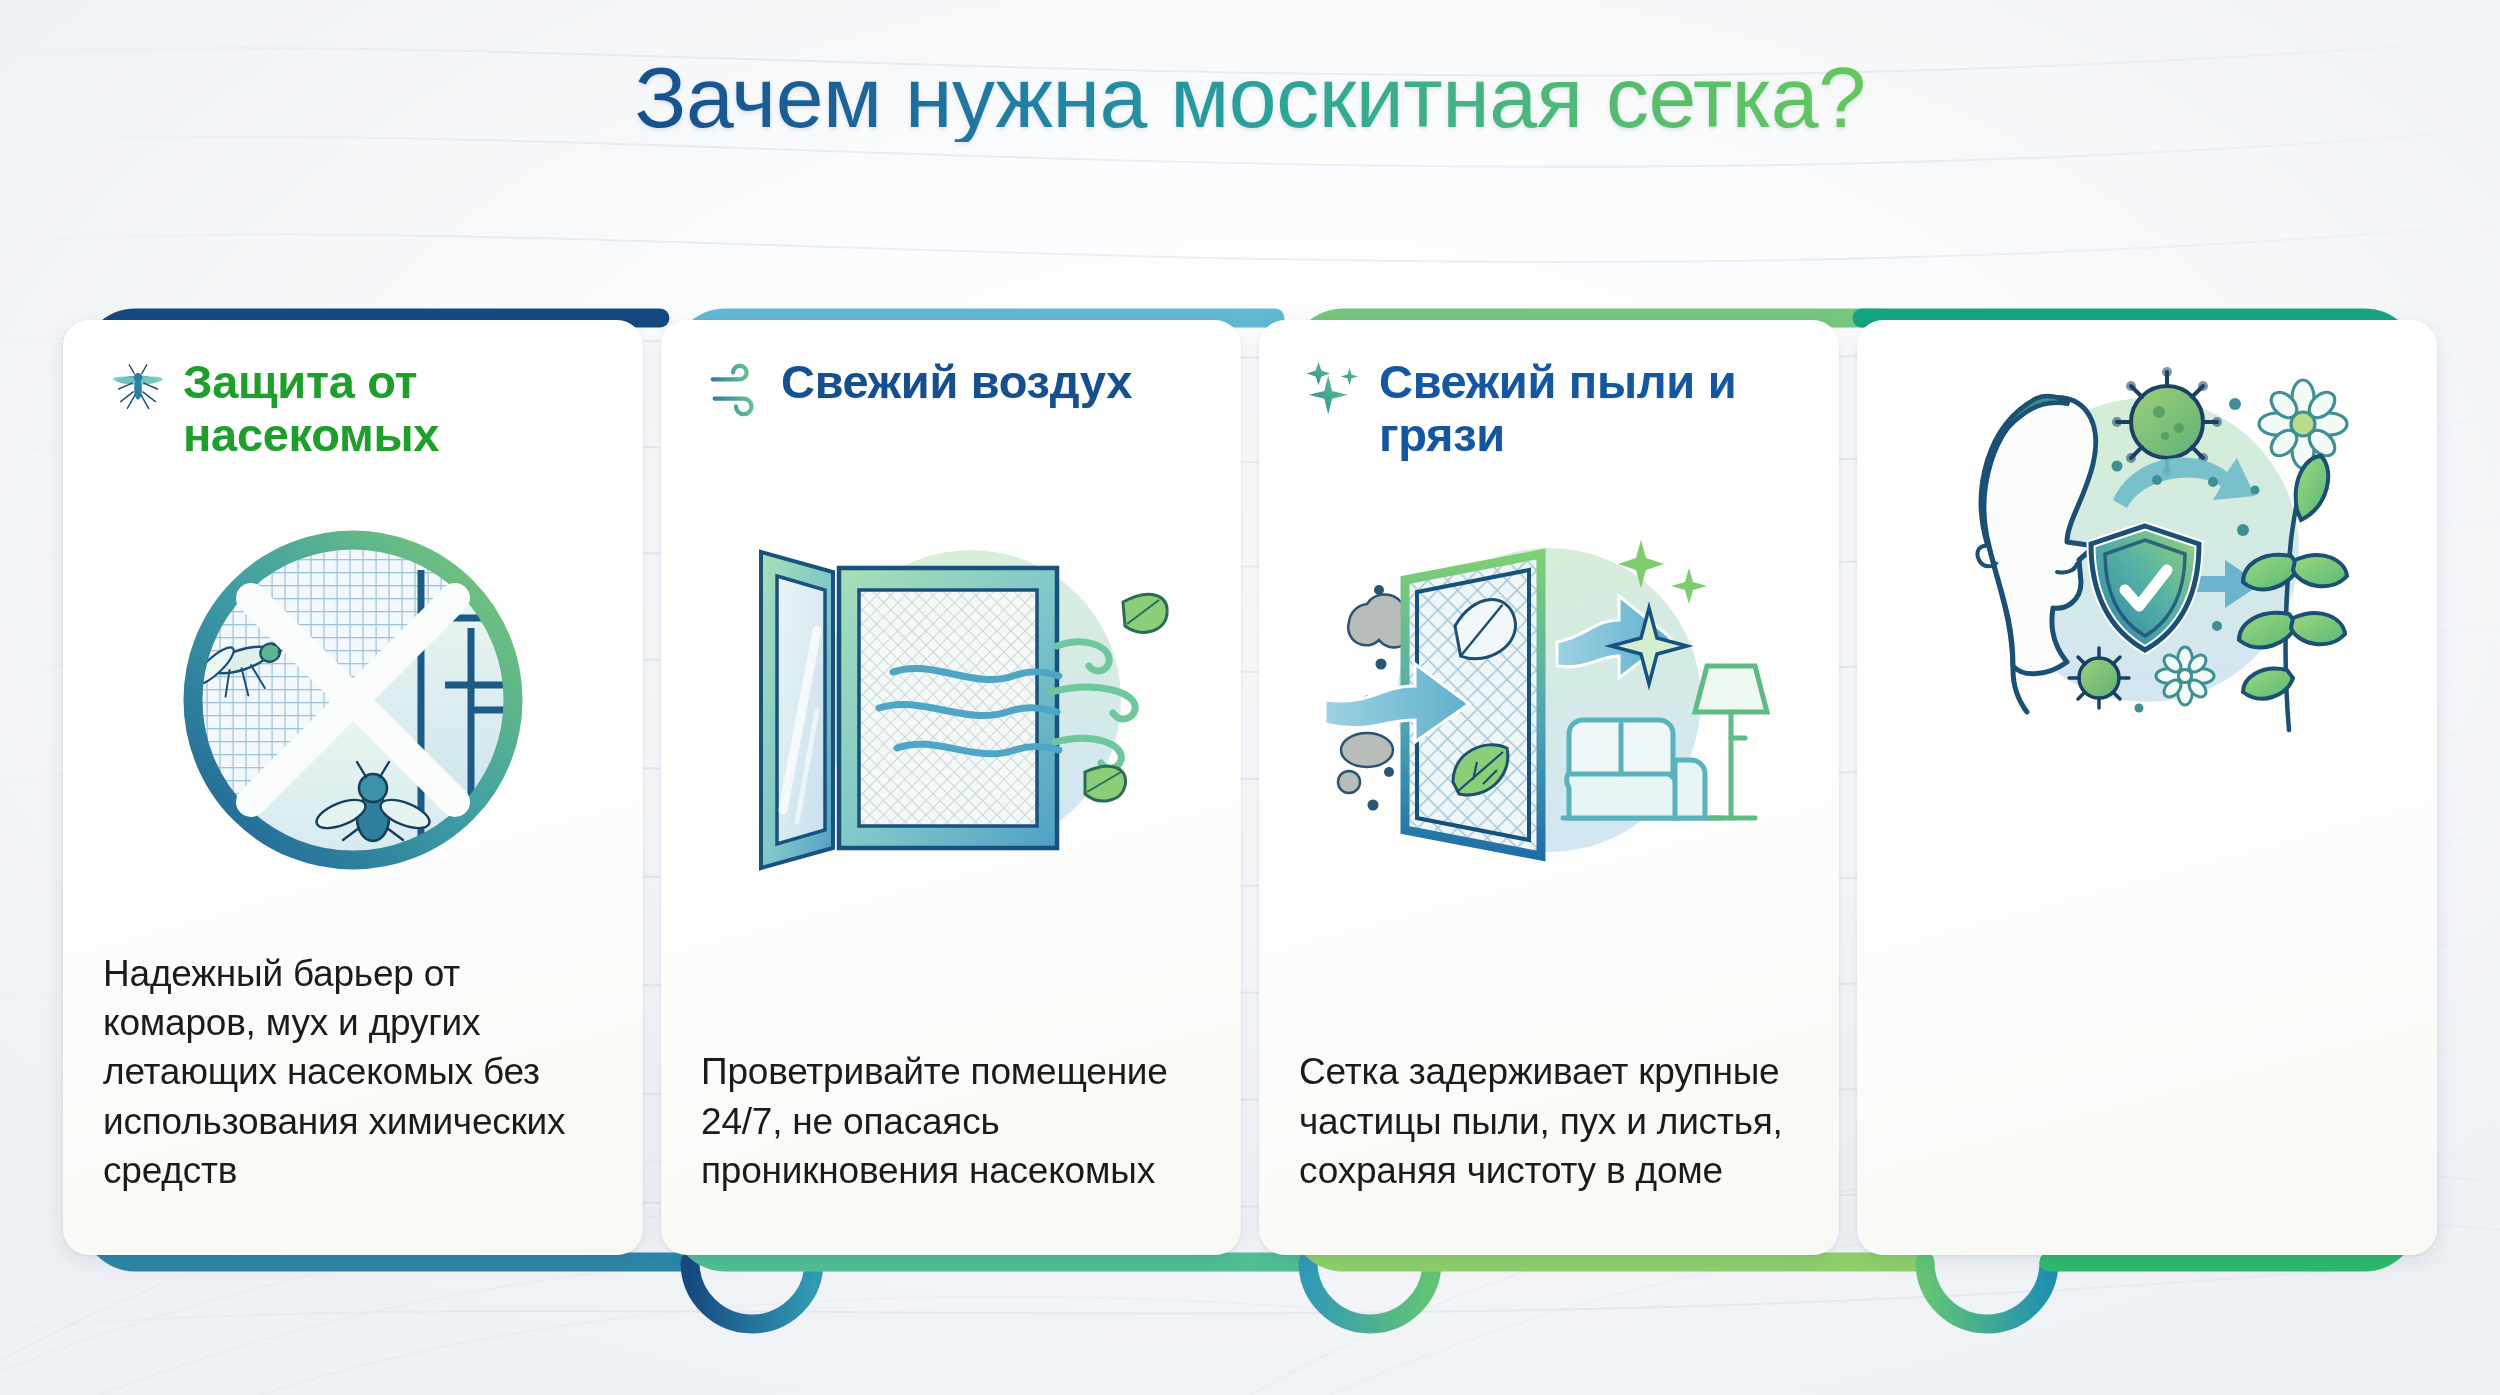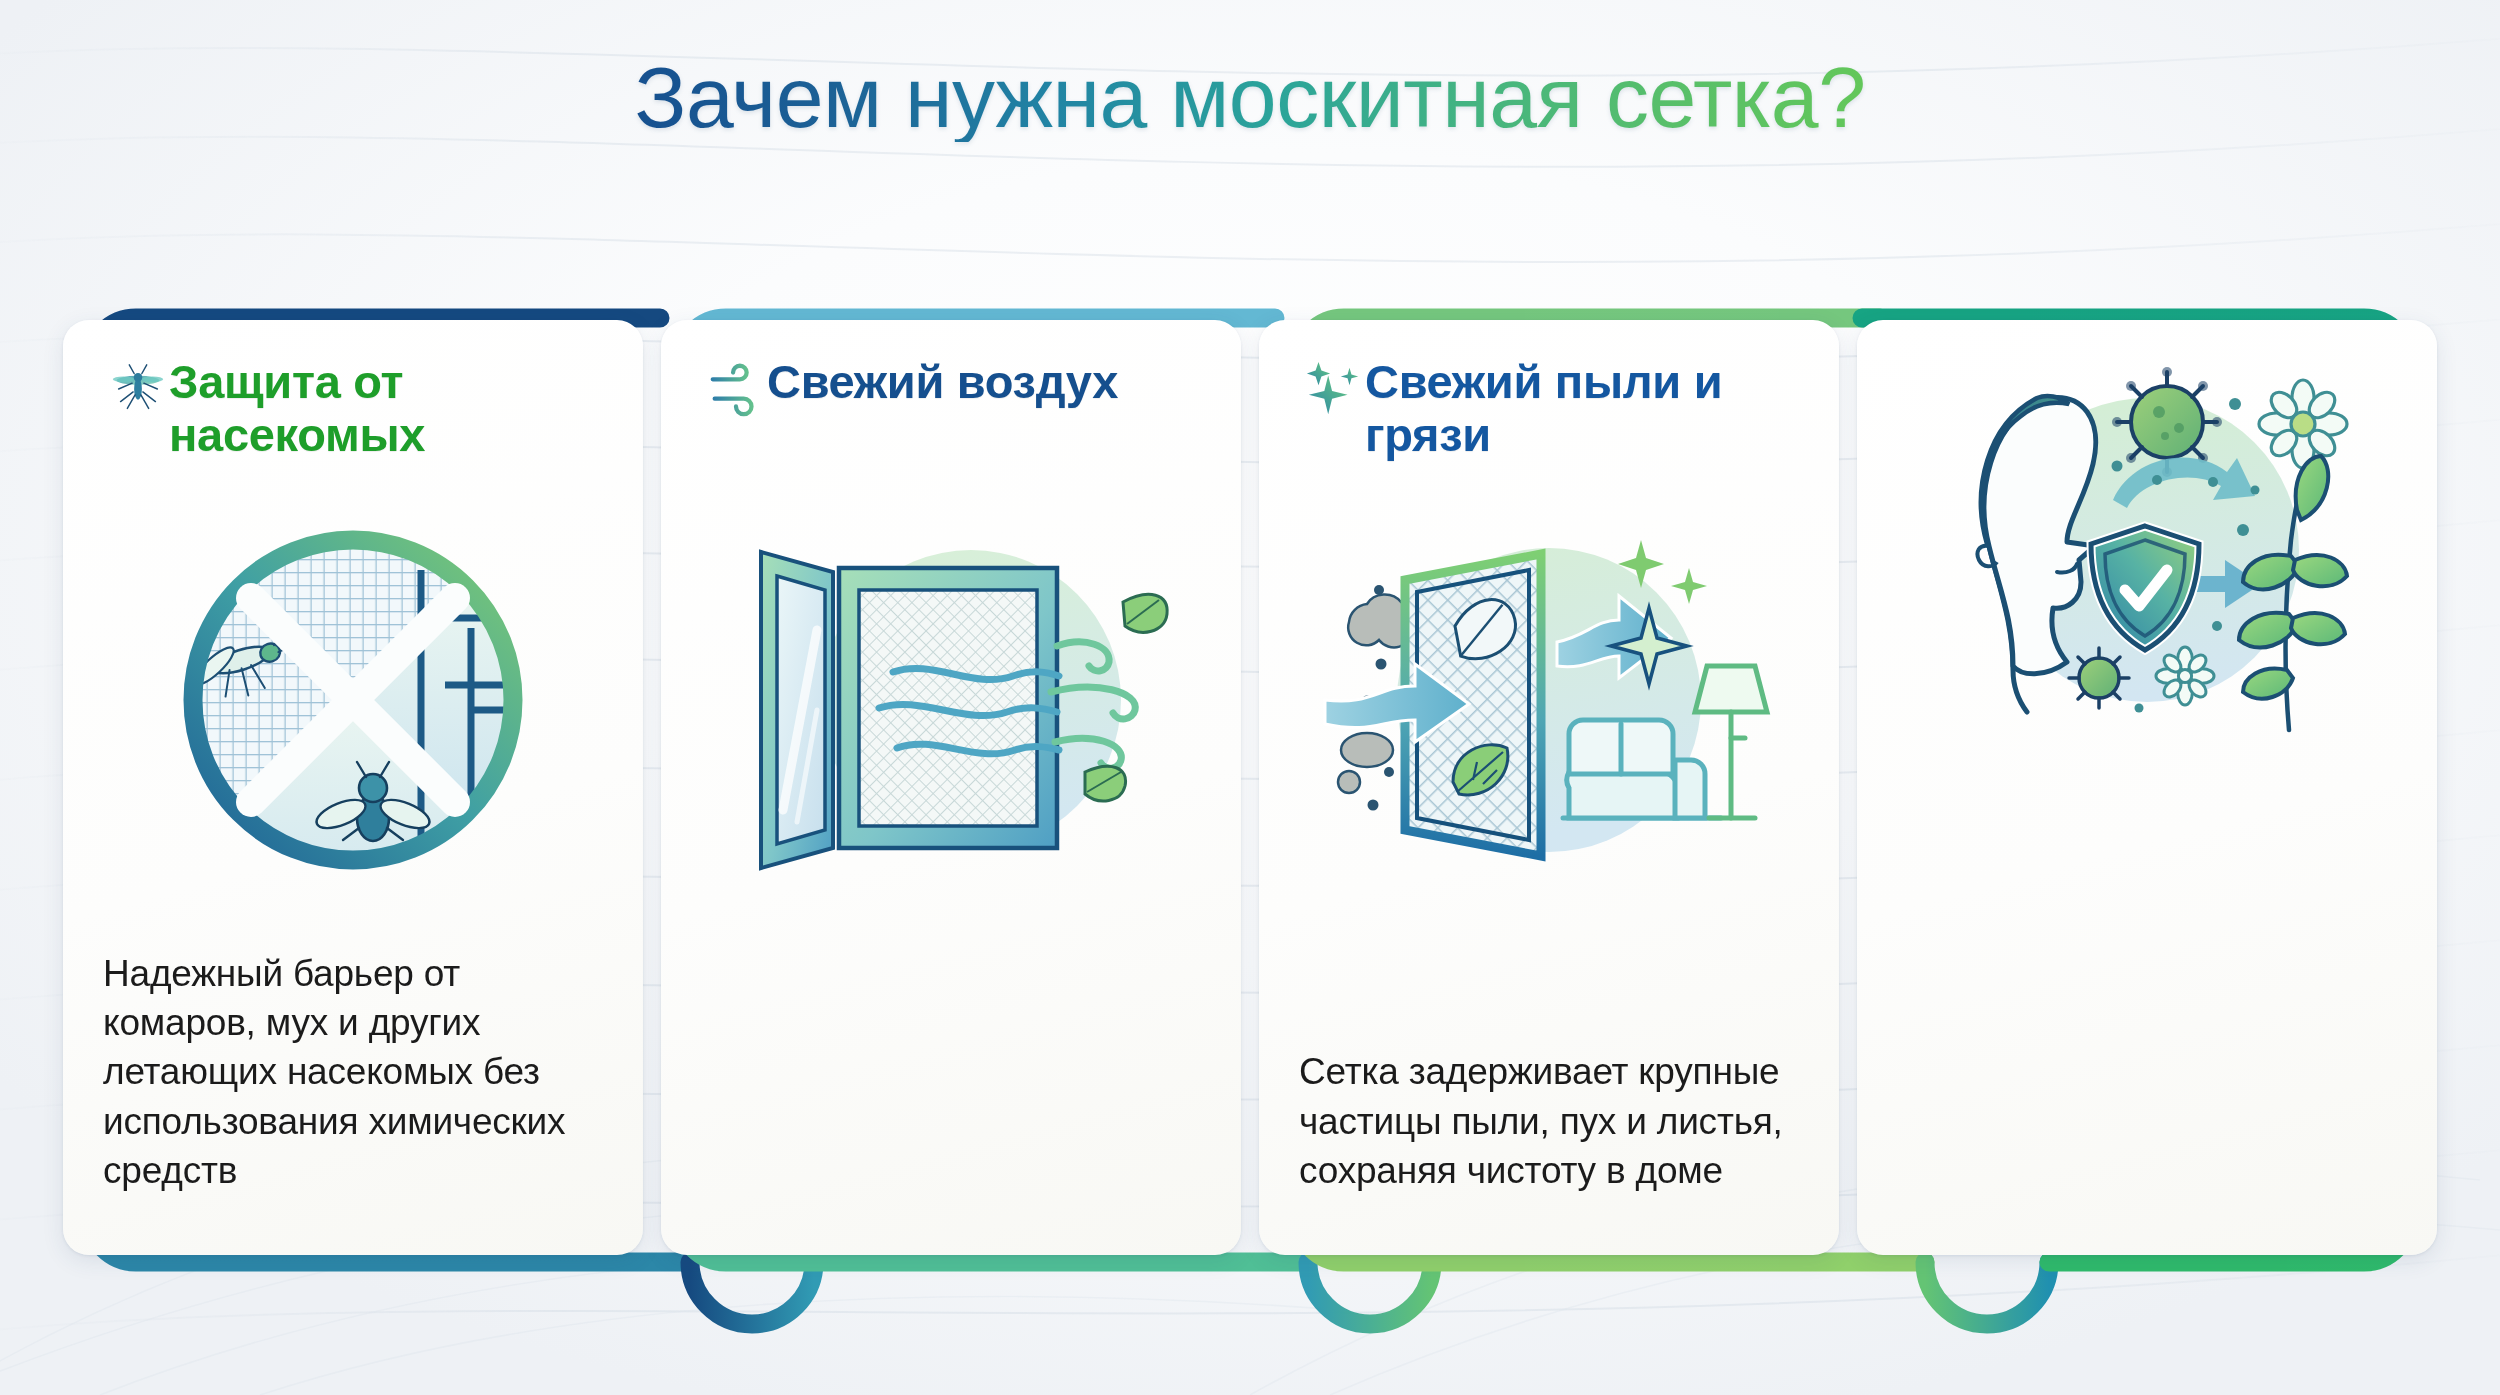--- a/index.html
+++ b/index.html
@@ -63,20 +63,21 @@
     box-shadow: 0 6px 22px rgba(40,70,110,.10), 0 1px 3px rgba(40,70,110,.10);
     padding: 34px 30px 26px;
     display: flex;
     flex-direction: column;
     align-items: center;
   }
 
   .card-head {
     display: flex;
     align-items: flex-start;
+    gap: 14px;
     width: 100%;
     padding-left: 14px;
     min-height: 150px;
   }
   .head-icon {
     flex: 0 0 auto;
     width: 62px; height: 62px;
     margin-top: 4px;
   }
   .head-icon svg { width: 62px; height: 62px; display: block; }
@@ -392,20 +393,21 @@
           <path d="M402,92 C428,78 448,84 446,104 C444,122 420,128 404,116 Z"></path>
           <path d="M364,262 C390,250 408,258 404,276 C400,292 378,296 364,284 Z"></path>
         </g>
         <g stroke="#2b6c52" stroke-width="2" fill="none">
           <path d="M406,114 L438,90"></path>
             <path d="M366,282 L400,262"></path>
         </g>
       </svg>
     </div>
 
+    <p class="card-body">Проветривайте помещение 24/7, не опасаясь проникновения насекомых</p>
   </div>
 
   <div class="card">
     <div class="card-head">
       <span class="head-icon">
         <svg viewBox="0 0 64 64">
           <defs>
               <linearGradient id="sp" x1="0" y1="1" x2="1" y2="0">
             <stop offset="0" stop-color="#2b85a8"></stop>
                 <stop offset="1" stop-color="#66c97f"></stop>

